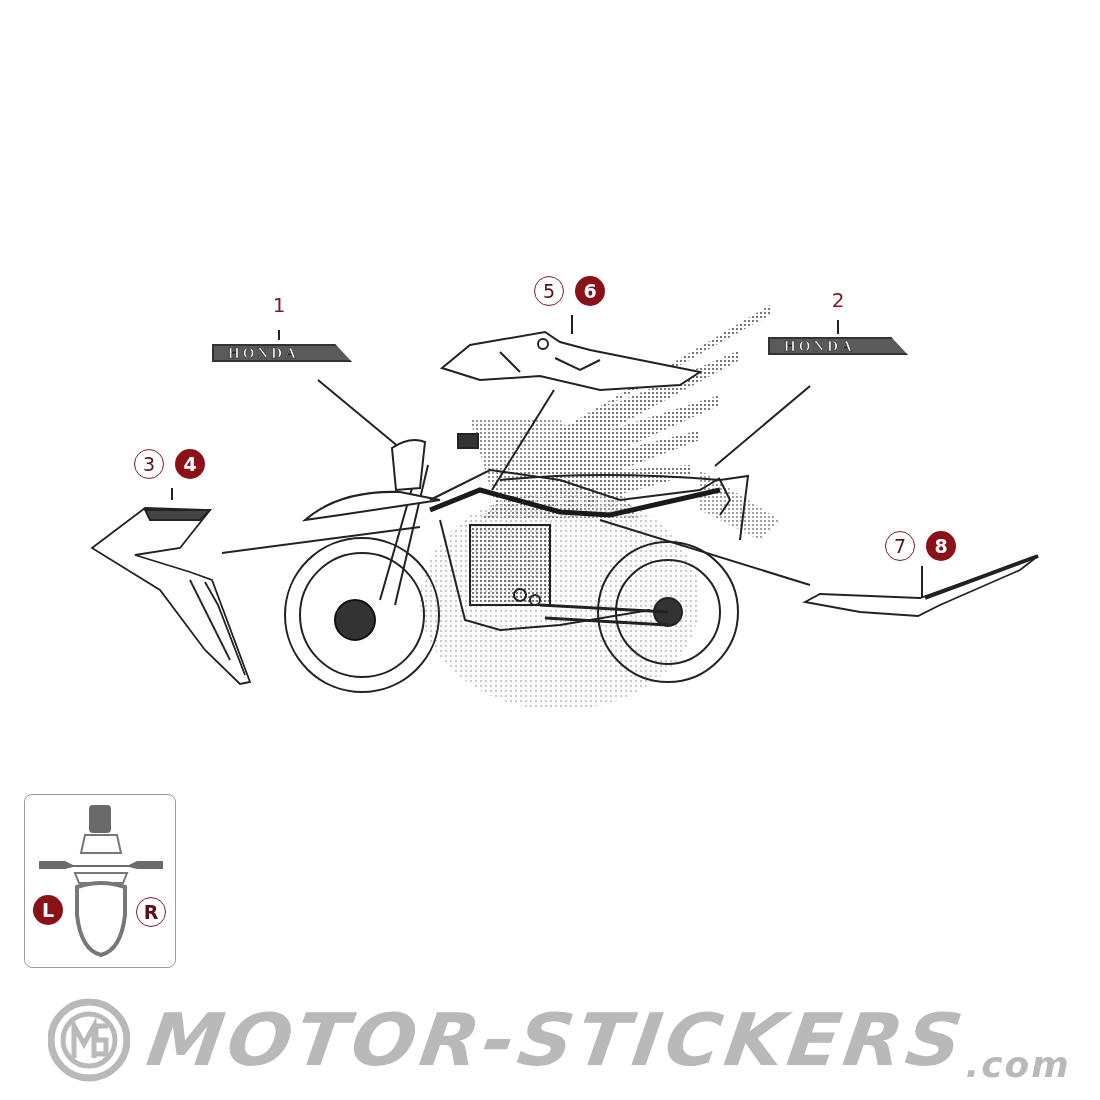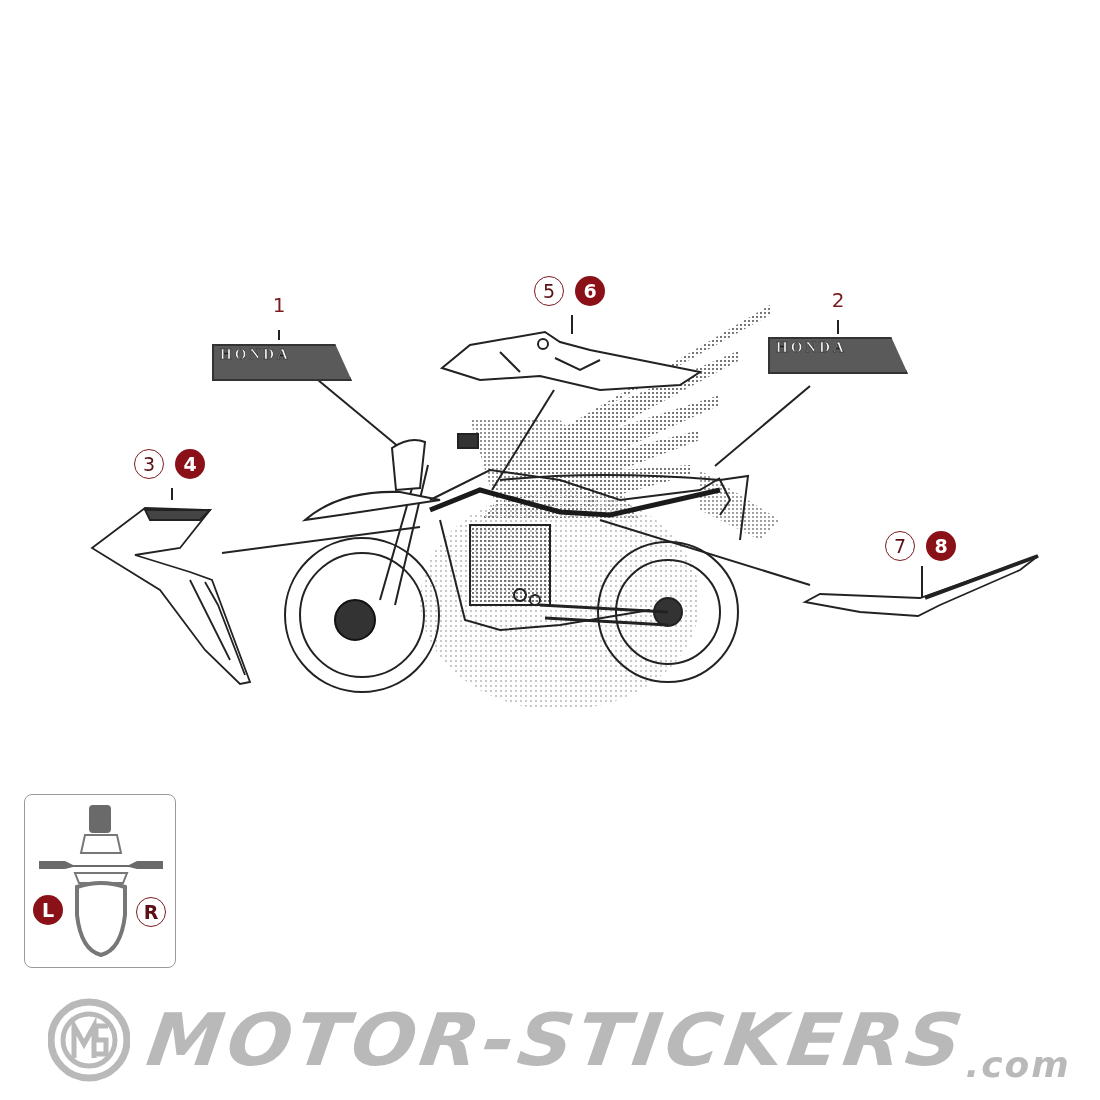--- a/index.html
+++ b/index.html
@@ -4,24 +4,24 @@
 <style>
   html, body { margin:0; padding:0; background:#ffffff; }
   body { width:1100px; height:1100px; position:relative; overflow:hidden;
          font-family:"Liberation Sans", sans-serif; }
   .callout-num { position:absolute; color:#7a1a1f; font-size:20px; font-family:"DejaVu Sans", sans-serif; transform:translateX(-50%); }
   .badge { position:absolute; width:30px; height:30px; border-radius:50%; box-sizing:border-box;
            display:flex; align-items:center; justify-content:center;
            font-family:"DejaVu Sans", sans-serif; font-size:19px; font-weight:bold; }
   .badge.outline { border:1.5px solid #7a1a1f; color:#5a1016; background:#fff; font-weight:normal; }
   .badge.filled { background:#8b1118; color:#ffffff; }
-  .honda-plate { position:absolute; height:37px; box-sizing:border-box;
+  .honda-plate { position:absolute; height:18px; box-sizing:border-box;
                  border:2px solid #333; background:#5a5a5a;
                  clip-path:polygon(0 0, 88% 0, 100% 100%, 0 100%);
-                 display:flex; align-items:flex-start; padding-left:6px; }
+                 display:flex; align-items:center; padding-left:14px; }
   .honda-plate span { font-family:"Liberation Serif", serif; font-size:15px; color:#f4f4f4;
                       letter-spacing:3px; font-weight:bold; -webkit-text-stroke:0.6px #222; }
   svg { position:absolute; left:0; top:0; }
   .lr-box { position:absolute; left:24px; top:794px; width:152px; height:174px; box-sizing:border-box;
             border:1.5px solid #9a9a9a; border-radius:8px; background:#fff; }
   .brand { position:absolute; left:48px; top:995px; height:90px; display:flex; align-items:center; }
   .brand-text { font-family:"DejaVu Sans", sans-serif; font-weight:bold; font-style:italic;
                 font-size:76px; color:#b9b9b9; letter-spacing:4px; transform:skewX(-8deg) scaleY(0.95);
                 margin-left:18px; line-height:1; }
   .brand-tld { font-family:"DejaVu Sans", sans-serif; font-weight:bold; font-style:italic;

